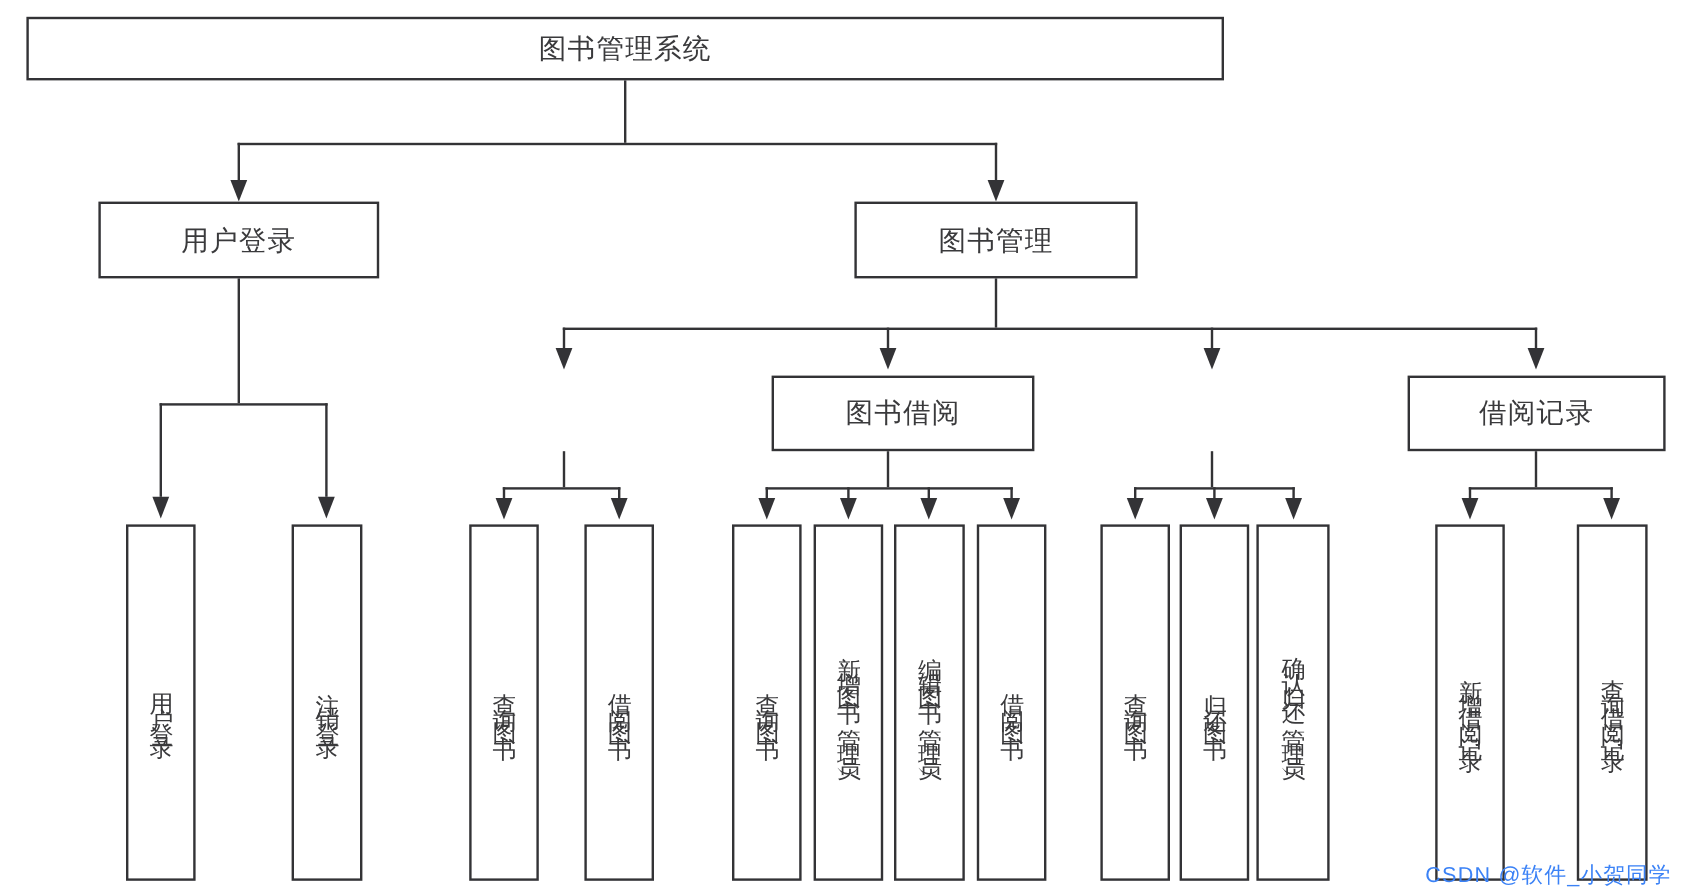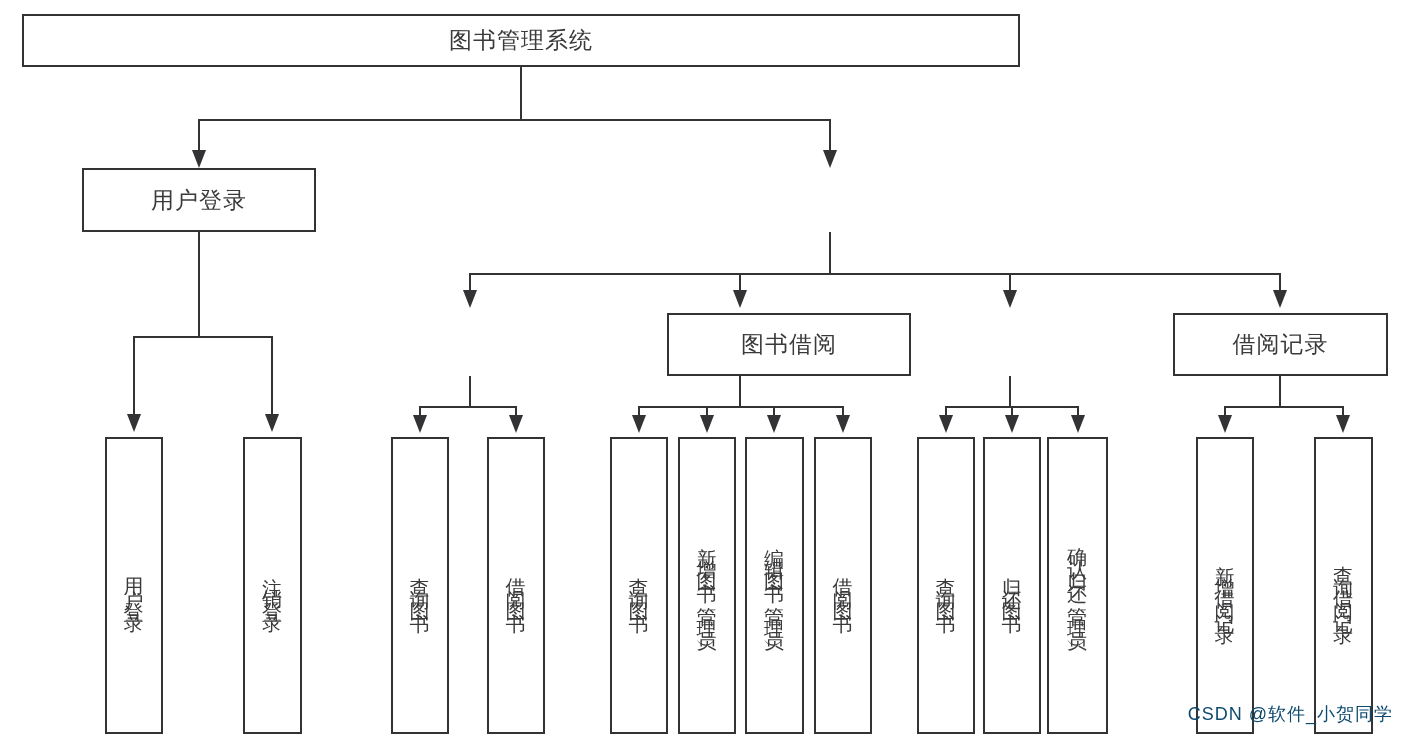--- a/index.html
+++ b/index.html
@@ -16,58 +16,59 @@
     writing-mode:vertical-lr;font-size:20px;letter-spacing:12px;line-height:1;
     display:flex;align-items:center;justify-content:center;
   }
   .ln{position:absolute;background:#333336;}
   .ah{
     position:absolute;width:0;height:0;
     border-left:7px solid transparent;border-right:7px solid transparent;
     border-top:18px solid #333336;
   }
   .watermark{
-    position:absolute;right:12px;bottom:21px;font-size:18px;color:#0c4a6e;letter-spacing:1px;
+    position:absolute;right:12px;bottom:6px;font-size:18px;color:#3b82f6;letter-spacing:1px;
   }
 </style>
 </head>
 <body>
 
 <div class="canvas">
 
   <div class="box h" style="left:22px;top:14px;width:998px;height:53px">图书管理系统</div>
 
   <div class="ln" style="left:520px;top:67px;width:2px;height:52px"></div>
   <div class="ln" style="left:198px;top:119px;width:633px;height:2px"></div>
   <div class="ln" style="left:198px;top:119px;width:2px;height:33px"></div>
   <div class="ah" style="left:192px;top:150px"></div>
   <div class="ln" style="left:829px;top:119px;width:2px;height:33px"></div>
   <div class="ah" style="left:823px;top:150px"></div>
 
   <div class="box h" style="left:82px;top:168px;width:234px;height:64px">用户登录</div>
+  <div class="box h" style="left:712px;top:168px;width:236px;height:64px">图书管理</div>
 
   <div class="ln" style="left:198px;top:232px;width:2px;height:104px"></div>
   <div class="ln" style="left:133px;top:336px;width:140px;height:2px"></div>
   <div class="ln" style="left:133px;top:336px;width:2px;height:78px"></div>
   <div class="ah" style="left:127px;top:414px"></div>
   <div class="ln" style="left:271px;top:336px;width:2px;height:78px"></div>
   <div class="ah" style="left:265px;top:414px"></div>
 
   <div class="ln" style="left:829px;top:232px;width:2px;height:41px"></div>
   <div class="ln" style="left:469px;top:273px;width:812px;height:2px"></div>
   <div class="ln" style="left:469px;top:273px;width:2px;height:19px"></div>
   <div class="ah" style="left:463px;top:290px"></div>
   <div class="ln" style="left:739px;top:273px;width:2px;height:19px"></div>
   <div class="ah" style="left:733px;top:290px"></div>
   <div class="ln" style="left:1009px;top:273px;width:2px;height:19px"></div>
   <div class="ah" style="left:1003px;top:290px"></div>
   <div class="ln" style="left:1279px;top:273px;width:2px;height:19px"></div>
   <div class="ah" style="left:1273px;top:290px"></div>
 
-  <div class="box h" style="left:667px;top:313px;width:244px;height:63px">图书借阅</div>
+  <div class="box h" style="left:643px;top:313px;width:219px;height:63px">图书借阅</div>
   <div class="box h" style="left:1173px;top:313px;width:215px;height:63px">借阅记录</div>
 
   <div class="ln" style="left:469px;top:376px;width:2px;height:30px"></div>
   <div class="ln" style="left:419px;top:406px;width:98px;height:2px"></div>
   <div class="ln" style="left:419px;top:406px;width:2px;height:11px"></div>
   <div class="ah" style="left:413px;top:415px"></div>
   <div class="ln" style="left:515px;top:406px;width:2px;height:11px"></div>
   <div class="ah" style="left:509px;top:415px"></div>
 
   <div class="ln" style="left:739px;top:376px;width:2px;height:30px"></div>

